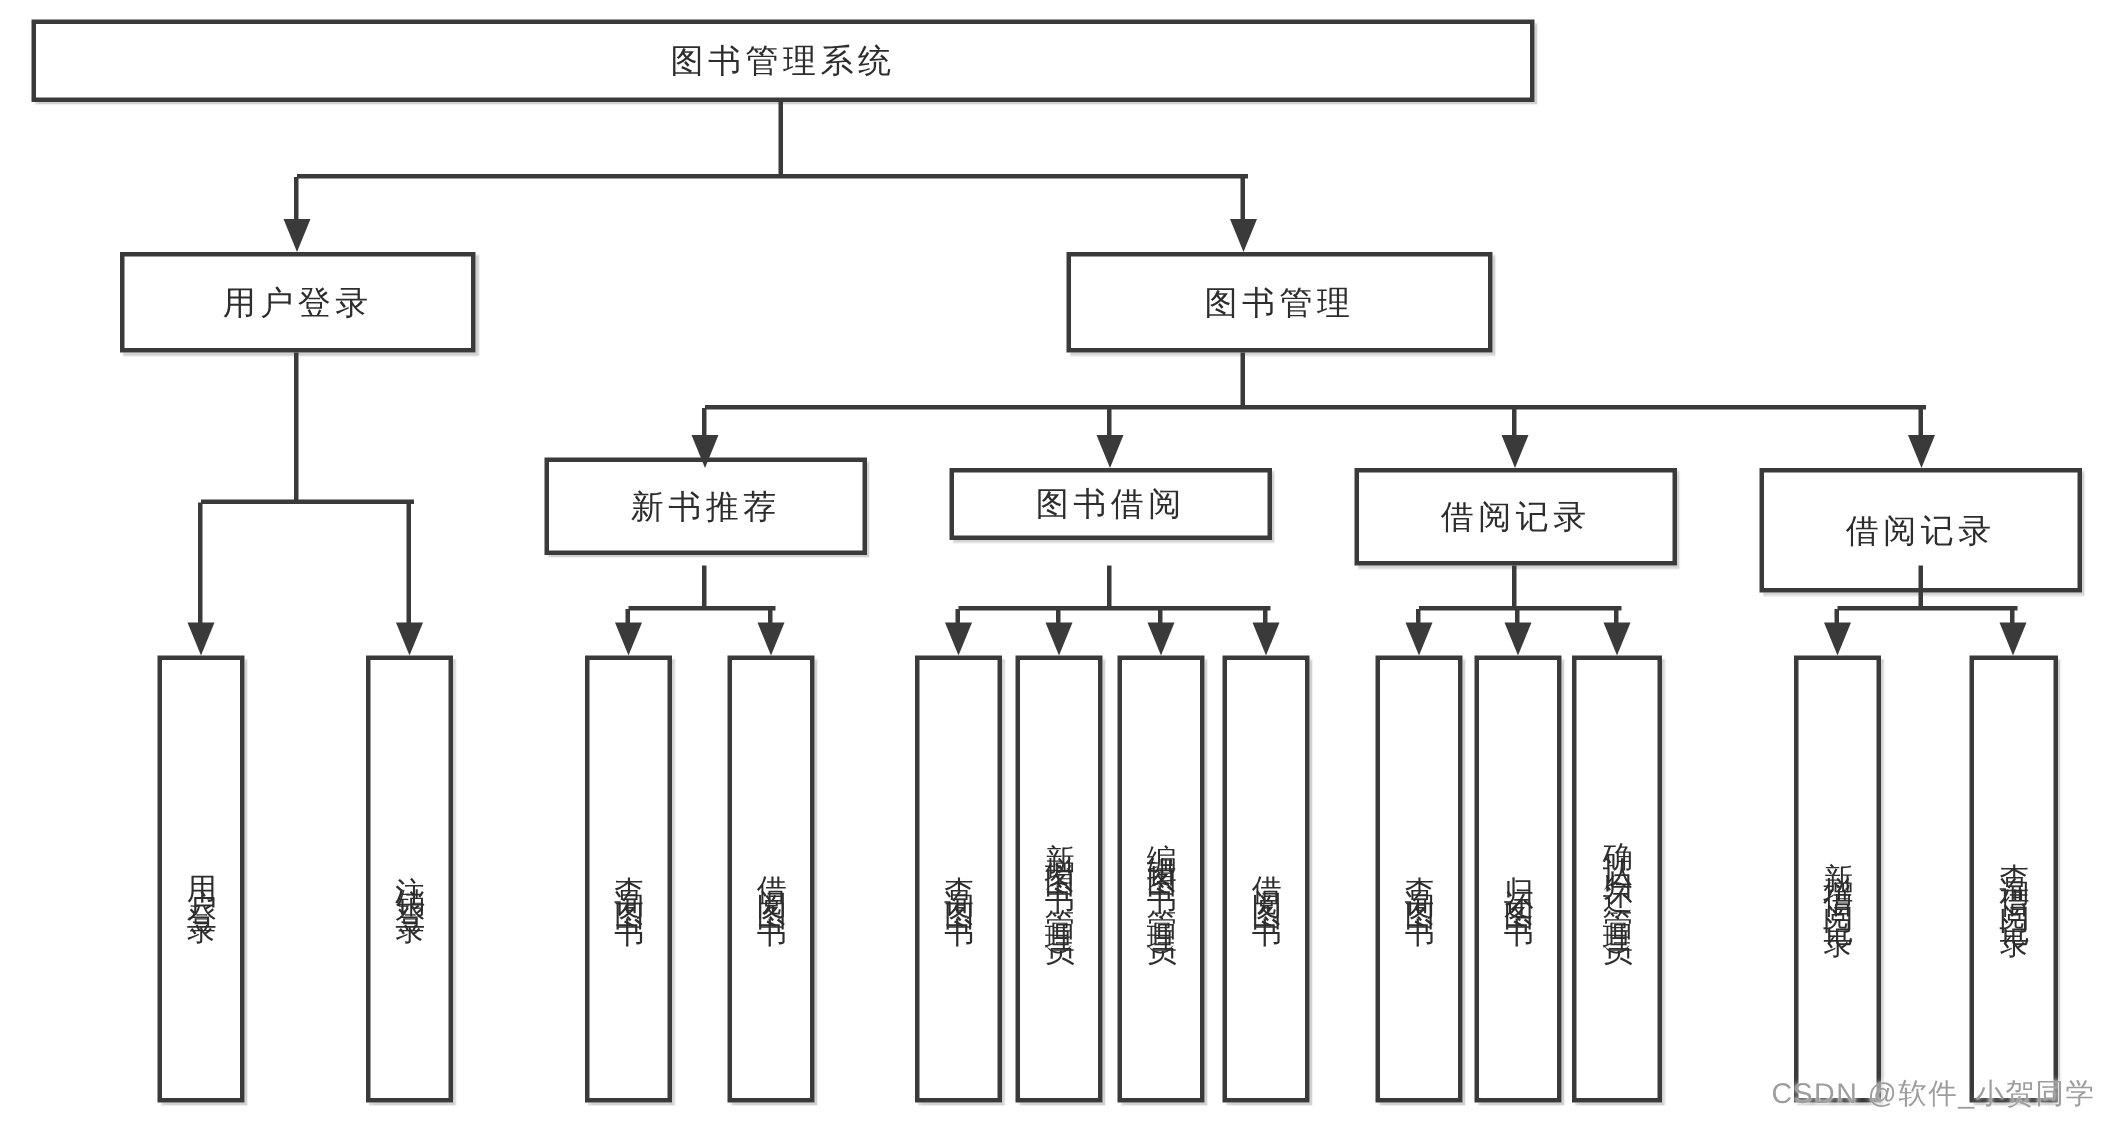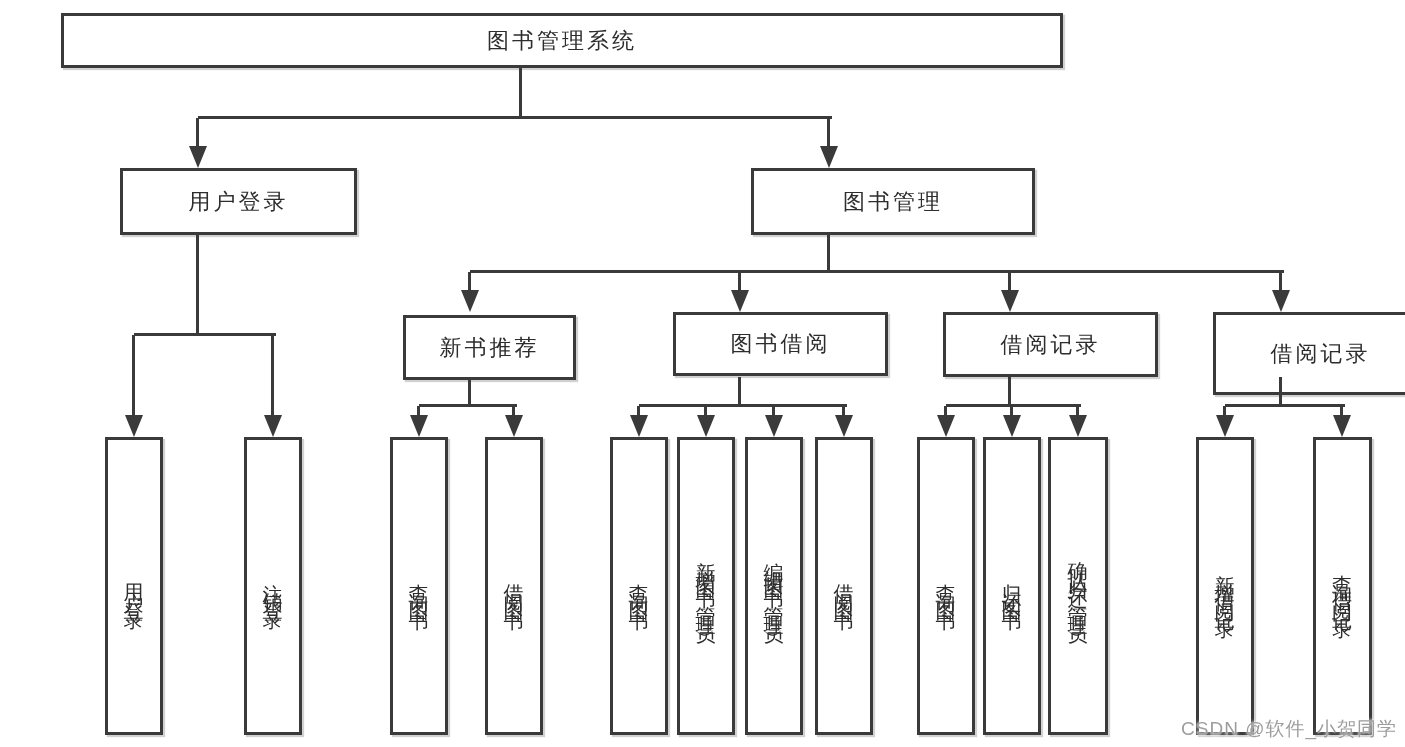--- a/index.html
+++ b/index.html
@@ -19,21 +19,20 @@
   .node{
     position:absolute;
     box-sizing:border-box;
     border:3px solid var(--line);
     background:#fff;
     box-shadow:2px 2px 1px rgba(0,0,0,0.18);
     display:flex;align-items:center;justify-content:center;
     font-size:22px;letter-spacing:3px;color:var(--text);
     line-height:1;
     white-space:nowrap;
-    margin-left:40px;
   }
   .leaf{
     position:absolute;
     box-sizing:border-box;
     border:3px solid var(--line);
     background:#fff;
     box-shadow:2px 2px 1px rgba(0,0,0,0.18);
     display:flex;align-items:center;justify-content:center;
     writing-mode:vertical-rl;
     text-orientation:mixed;
@@ -60,22 +59,22 @@
 </head>
 <body>
 
 <div id="stage">
 
   <div class="node" style="left:21px;top:13px;width:1002px;height:55px">图书管理系统</div>
 
   <div class="node" style="left:80px;top:168px;width:237px;height:67px">用户登录</div>
   <div class="node" style="left:711px;top:168px;width:284px;height:67px">图书管理</div>
 
-  <div class="node" style="left:363px;top:315px;width:173px;height:65px">新书推荐</div>
-  <div class="node" style="left:633px;top:312px;width:215px;height:64px">图书借阅</div>
+  <div class="node" style="left:363px;top:305px;width:215px;height:65px">新书推荐</div>
+  <div class="node" style="left:633px;top:312px;width:215px;height:48px">图书借阅</div>
   <div class="node" style="left:903px;top:312px;width:215px;height:65px">借阅记录</div>
   <div class="node" style="left:1173px;top:312px;width:215px;height:83px">借阅记录</div>
 
   <div class="leaf" style="left:105px;top:437px;width:58px;height:298px">用户登录</div>
   <div class="leaf" style="left:244px;top:437px;width:58px;height:298px">注销登录</div>
 
   <div class="leaf" style="left:390px;top:437px;width:58px;height:298px">查询图书</div>
   <div class="leaf" style="left:485px;top:437px;width:58px;height:298px">借阅图书</div>
 
   <div class="leaf" style="left:610px;top:437px;width:58px;height:298px">查询图书</div>

